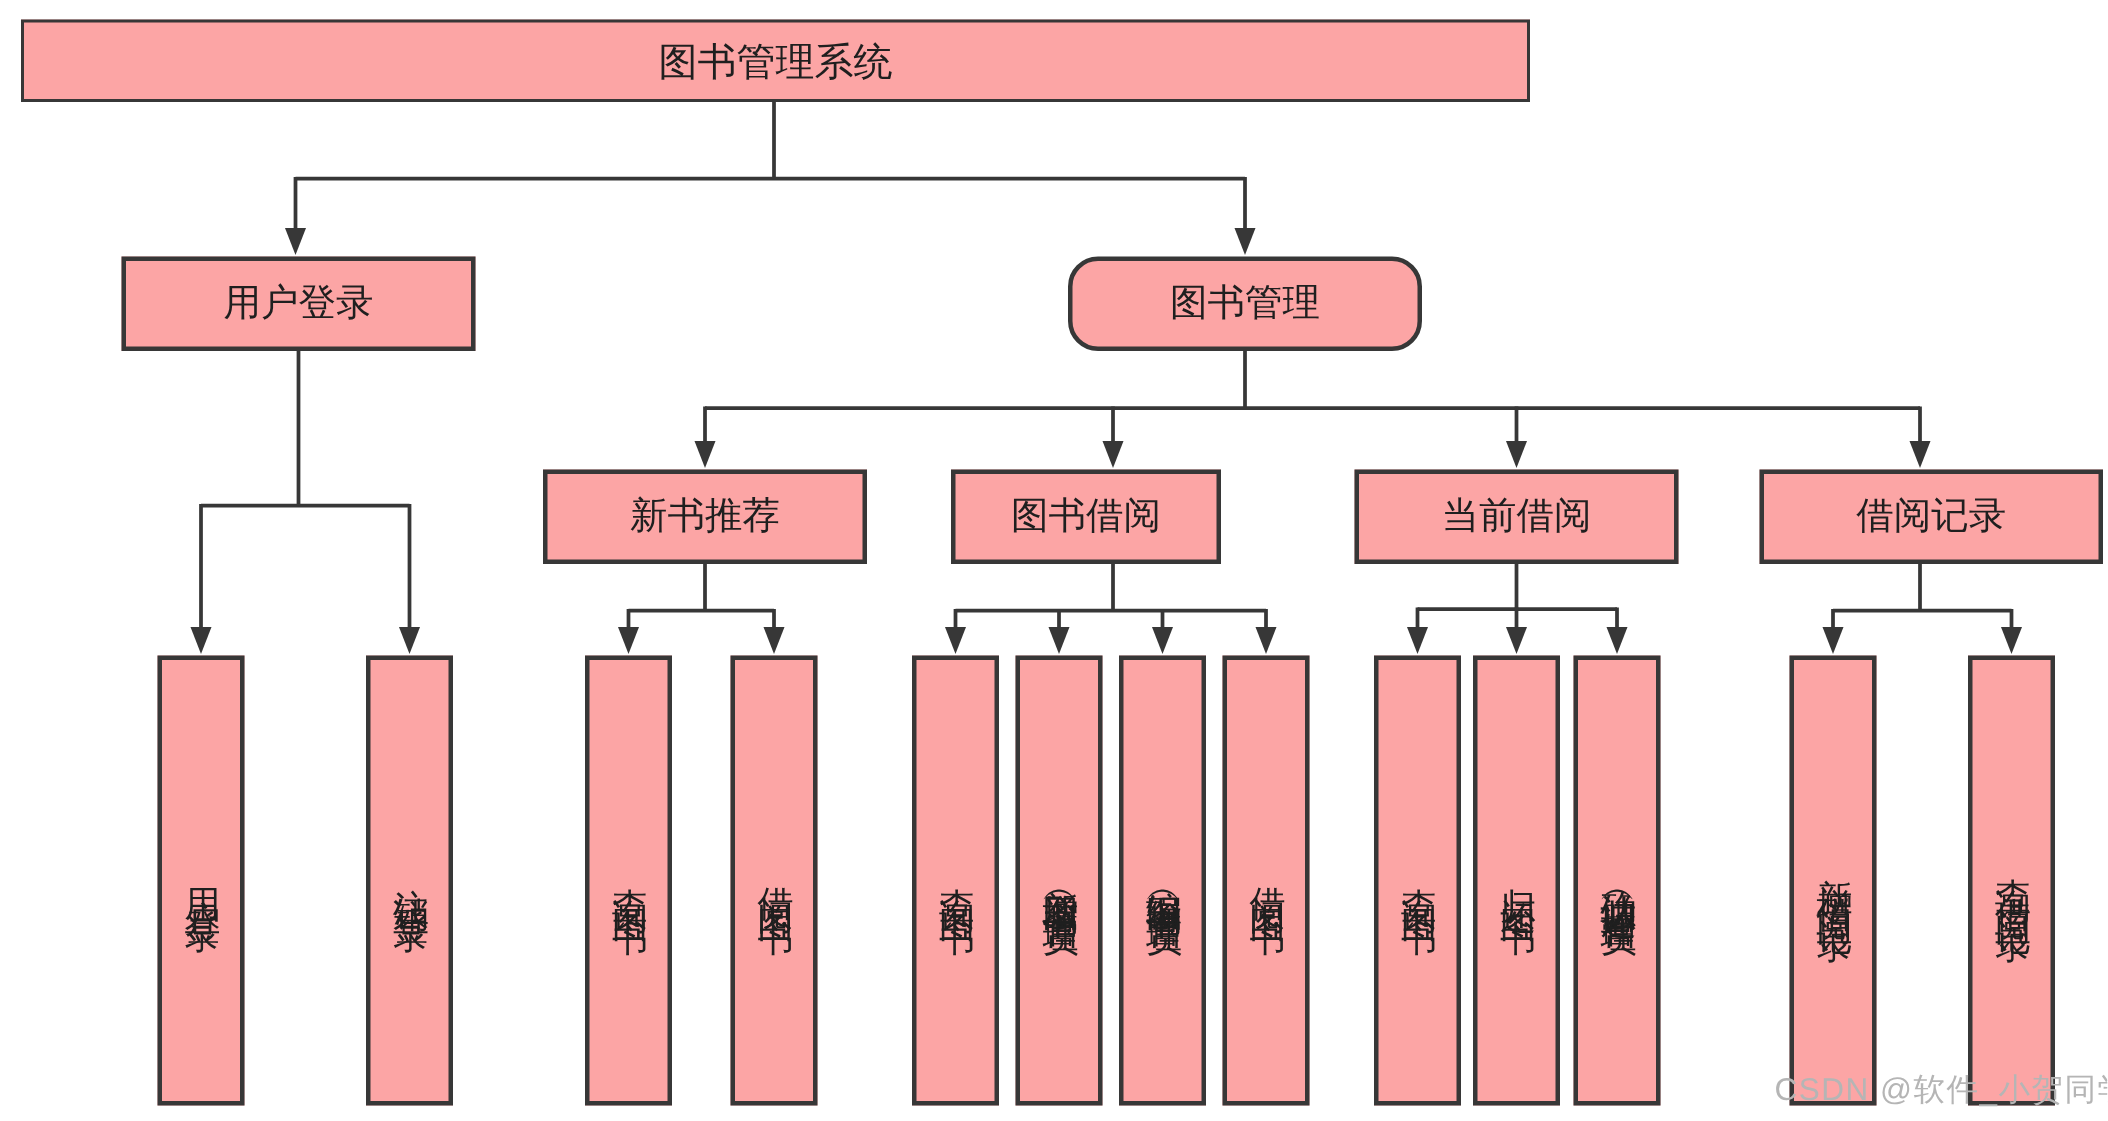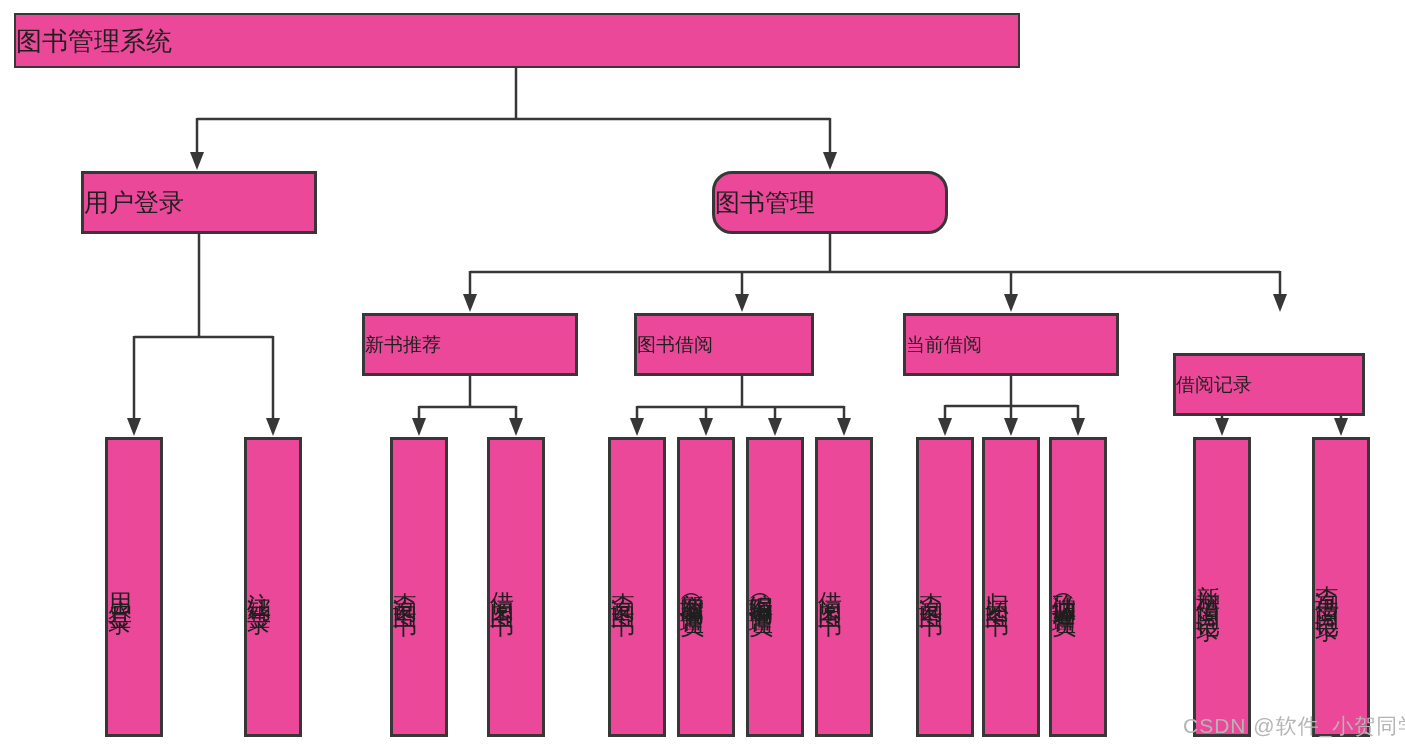--- a/index.html
+++ b/index.html
@@ -16,40 +16,41 @@
     position: absolute;
     left: 0; top: 0;
     width: 1405px; height: 747px;
   }
   svg.connectors line { stroke: var(--line, #373737); stroke-width: 2.5; }
   svg.connectors polygon { fill: var(--line, #373737); stroke: none; }
 
   .node {
     position: absolute;
     box-sizing: border-box;
-    background: #ec4899;
+    background: #fca5a5;
     border: 3px solid var(--line, #373737);
     display: flex;
     align-items: center;
+    justify-content: center;
     text-align: center;
     line-height: 1;
   }
   .node span { display: block; }
 
   .n-root { left: 14px; top: 13px; width: 1006px; height: 55px; font-size: 26px; border-width: 2.5px; }
 
   .n-l2 { top: 171px; height: 63px; font-size: 25px; }
   .n-user-login   { left: 81px;  width: 236px; }
   .n-book-mgmt    { left: 712px; width: 236px; border-radius: 20px; }
 
-  .n-l3 { top: 313px; height: 63px; font-size: 19px; }
+  .n-l3 { top: 313px; height: 63px; font-size: 25px; }
   .n-new-books      { left: 362px;  width: 216px; }
   .n-book-borrow    { left: 634px;  width: 180px; }
   .n-current-borrow { left: 903px;  width: 216px; }
-  .n-borrow-records { left: 1173px; width: 192px; margin-top: 40px; }
+  .n-borrow-records { left: 1173px; width: 229px; }
 
   .leaf { top: 437px; height: 300px; width: 58px; }
   .leaf span {
     writing-mode: vertical-rl;
     text-orientation: mixed;
     font-size: 24px;
     letter-spacing: 7px;
     line-height: 1;
     white-space: nowrap;
   }

